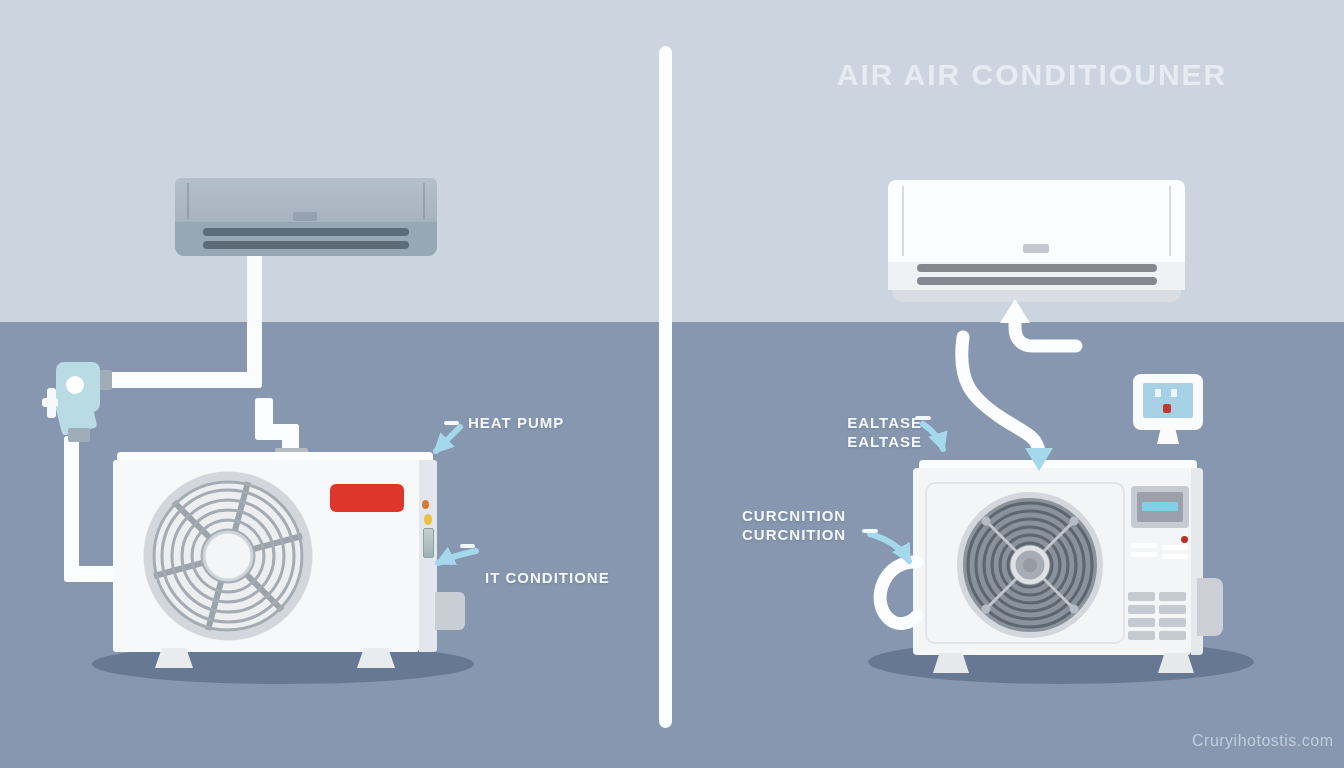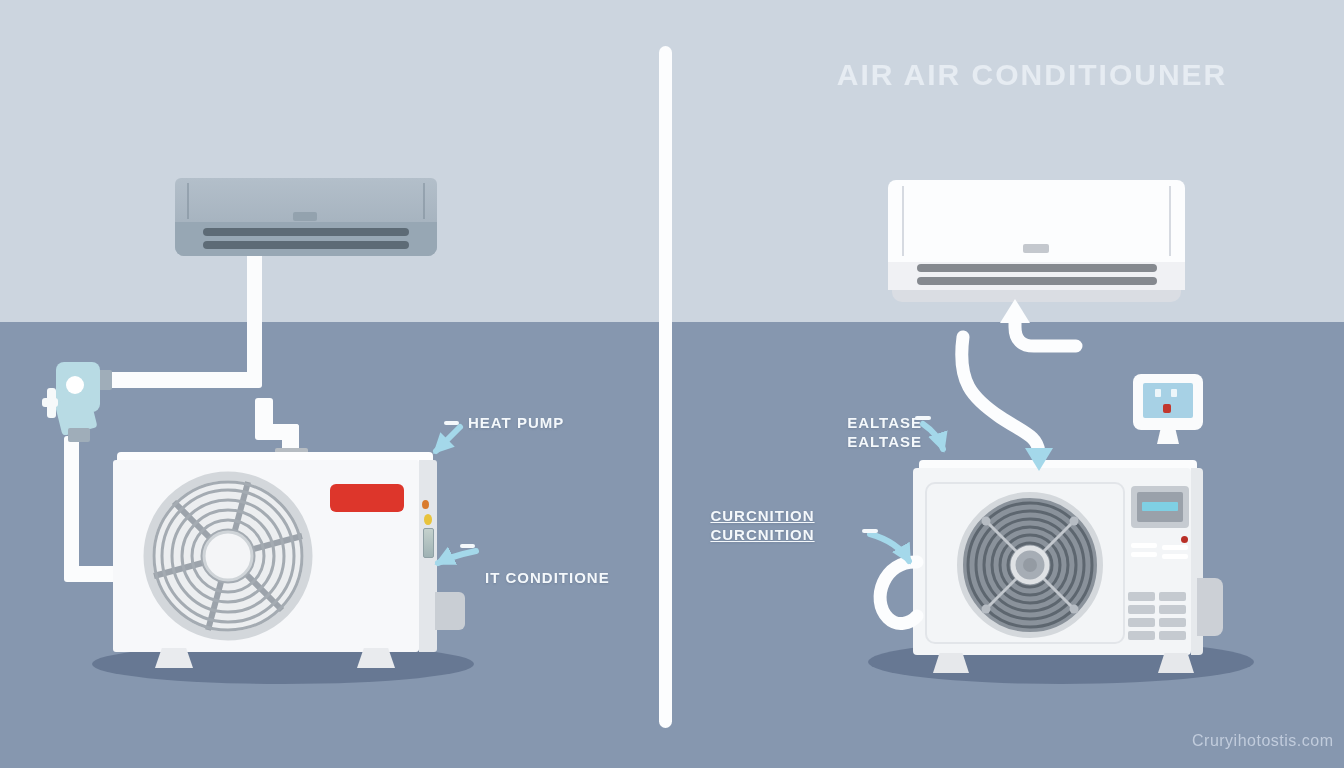--- a/index.html
+++ b/index.html
@@ -187,21 +187,21 @@
     </g>
     <circle cx="75" cy="75" r="17" fill="#a6adb5" stroke="#dfe2e5" stroke-width="5"></circle>
     <circle cx="75" cy="75" r="7" fill="#949ba3"></circle>
   </svg>
 
   <div class="lbl" style="left:812px;top:392px;width:110px;text-align:right;margin-top:21px;">
     <div>EALTASE</div>
     <div>EALTASE</div>
   </div>
   <div class="dash" style="left:915px;top:416px;width:16px;"></div>
-  <div class="lbl" style="left:706px;top:506px;width:113px;text-align:center;text-decoration:underline;">
+  <div class="lbl" style="left:742px;top:506px;width:113px;text-align:left;">
     <div>CURCNITION</div>
     <div>CURCNITION</div>
   </div>
   <div class="dash" style="left:862px;top:529px;width:16px;"></div>
 
   <svg class="arrow-layer" width="1344" height="768" viewBox="0 0 1344 768">
     <defs>
       <marker id="bluehead" viewBox="0 0 10 10" refX="8" refY="5" markerWidth="3.4" markerHeight="3.4" orient="auto">
         <path d="M0,0 L10,5 L0,10 Z" fill="#a4d8ea"></path>
       </marker>

